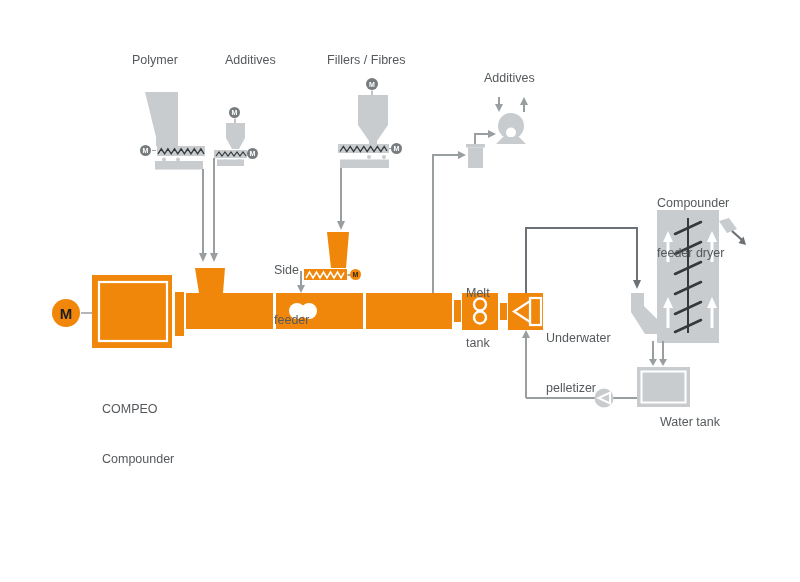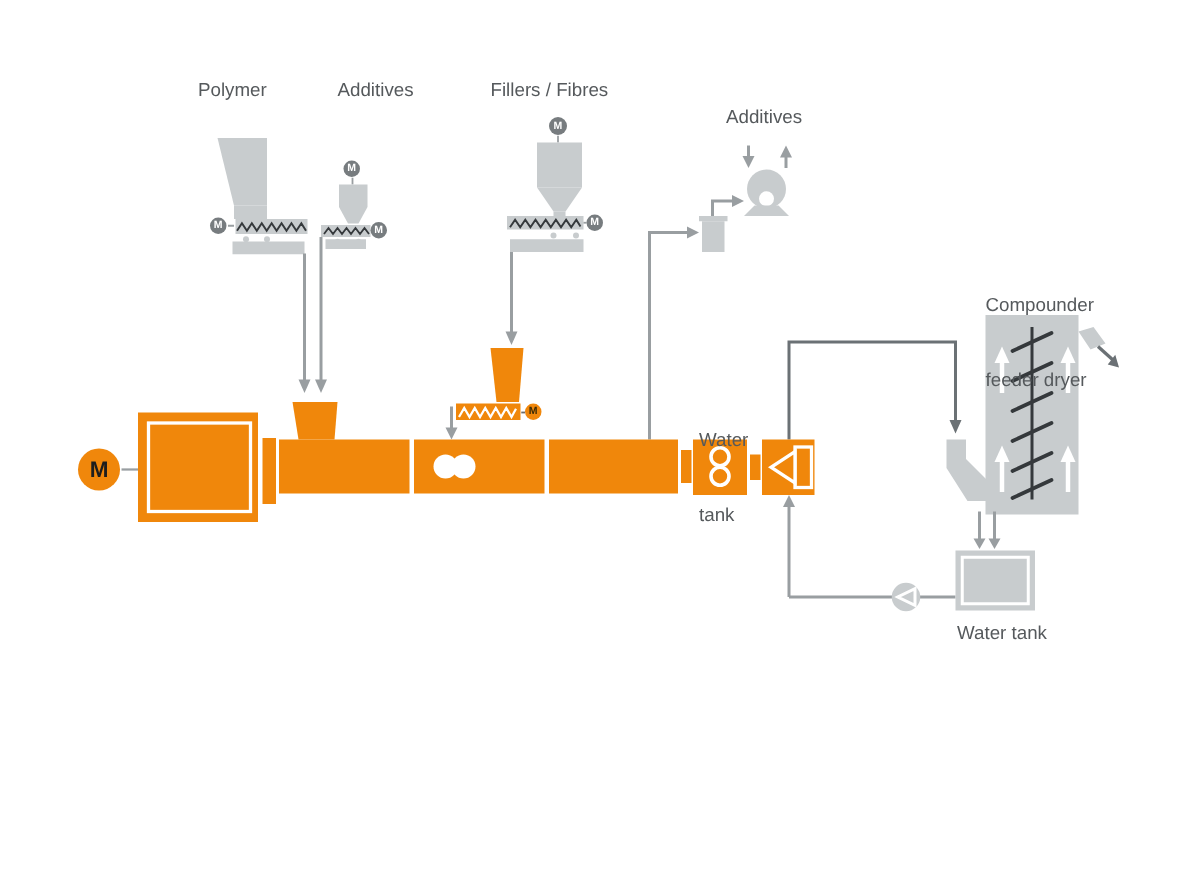--- a/index.html
+++ b/index.html
@@ -202,34 +202,46 @@
       <circle cx="604" cy="398" r="9.5" fill="var(--equipment-gray)"></circle>
       <polygon points="610,392.5 610,403.5 598.5,398" fill="none" stroke="#ffffff" stroke-width="2"></polygon>
     </g>
   </svg>
 
   <div class="lbl" style="left:132px;top:52px">Polymer</div>
   <div class="lbl" style="left:225px;top:52px">Additives</div>
   <div class="lbl" style="left:327px;top:52px">Fillers / Fibres</div>
   <div class="lbl" style="left:484px;top:70px">Additives</div>
 
+  <div class="lbl" style="left:274px;top:229px">
+    <div>Side</div>
+    <div>feeder</div>
+  </div>
 
   <div class="lbl" style="left:466px;top:252px">
-    <div>Water</div>
+    <div>Melt</div>
     <div>tank</div>
   </div>
 
+  <div class="lbl" style="left:546px;top:297px">
+    <div>Underwater</div>
+    <div>pelletizer</div>
+  </div>
 
   <div class="lbl" style="left:657px;top:162px">
     <div>Compounder</div>
     <div>feeder dryer</div>
   </div>
 
-
-  <div class="lbl" style="left:638px;top:414px">Water tank</div>
+  <div class="lbl" style="left:102px;top:368px">
+    <div>COMPEO</div>
+    <div>Compounder</div>
+  </div>
+
+  <div class="lbl" style="left:660px;top:414px">Water tank</div>
 
   <div class="badge badge-main">M</div>
   <div class="badge badge-sm" style="left:140px;top:145px">M</div>
   <div class="badge badge-sm" style="left:229px;top:107px">M</div>
   <div class="badge badge-sm" style="left:247px;top:148px">M</div>
   <div class="badge badge-sm" style="left:366px;top:78px;width:12px;height:12px">M</div>
   <div class="badge badge-sm" style="left:391px;top:143px">M</div>
   <div class="badge badge-sm badge-orange" style="left:350px;top:269px">M</div>
 
 </div>

